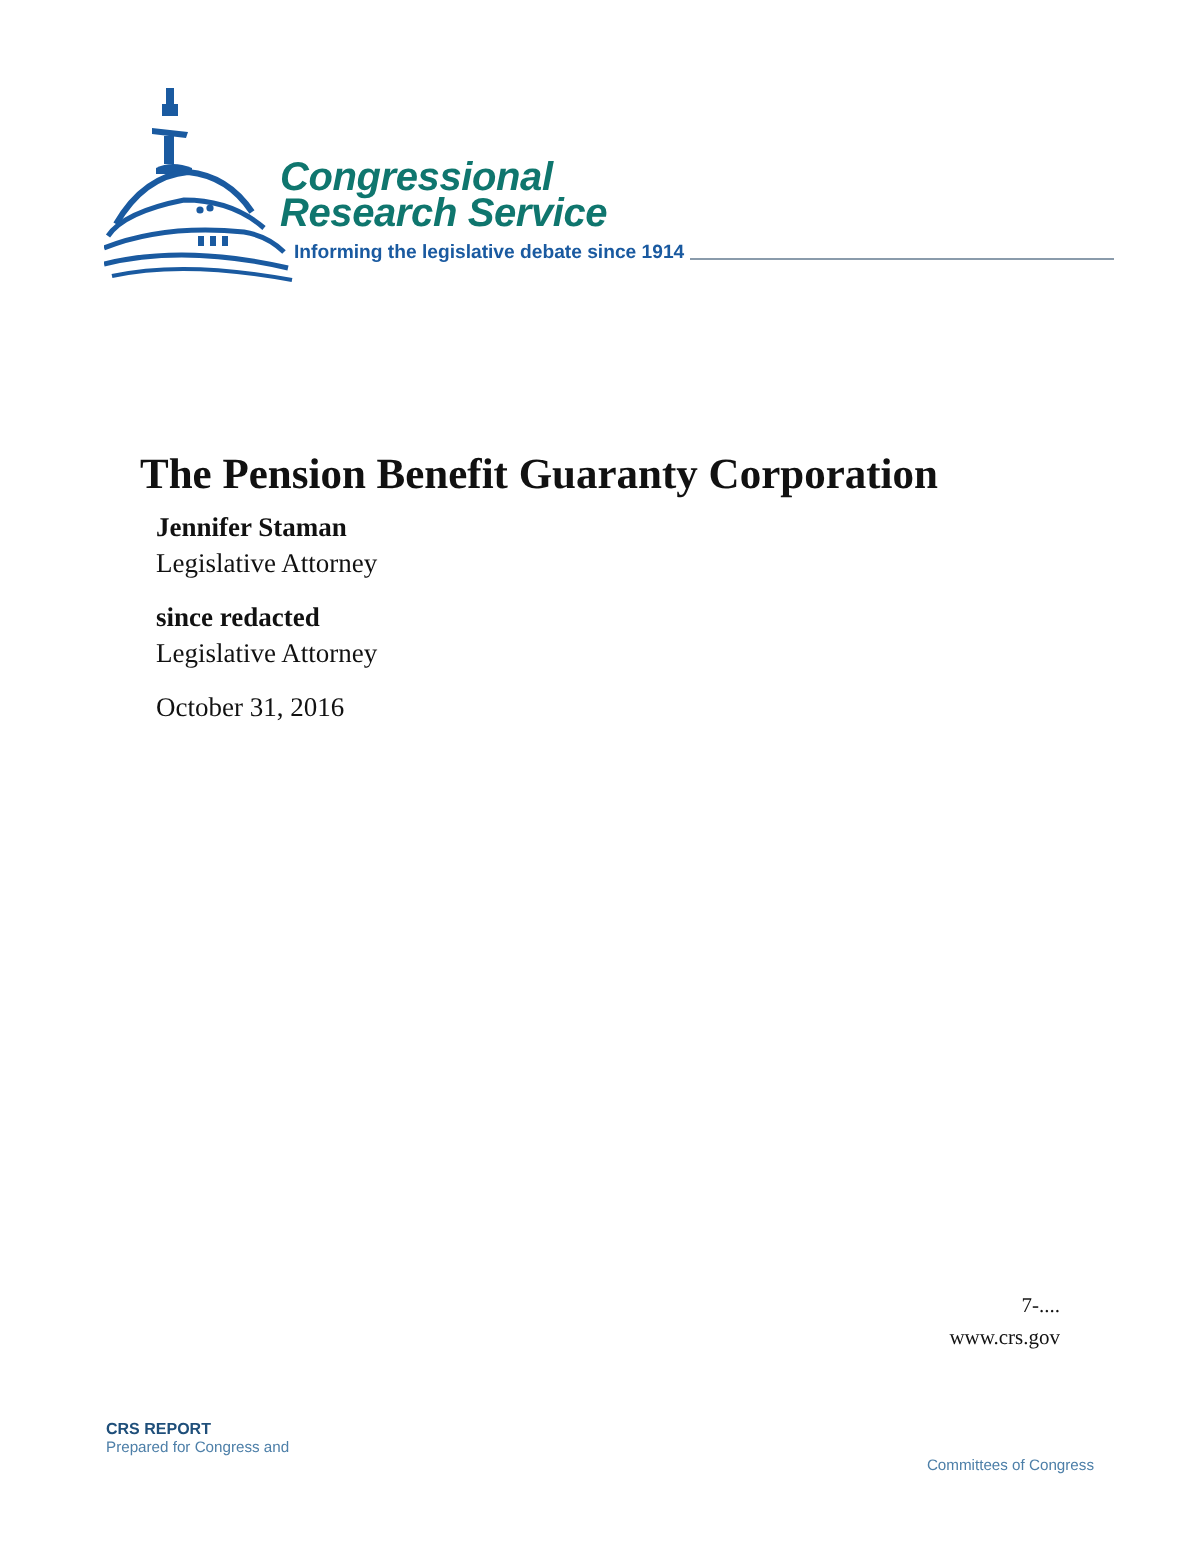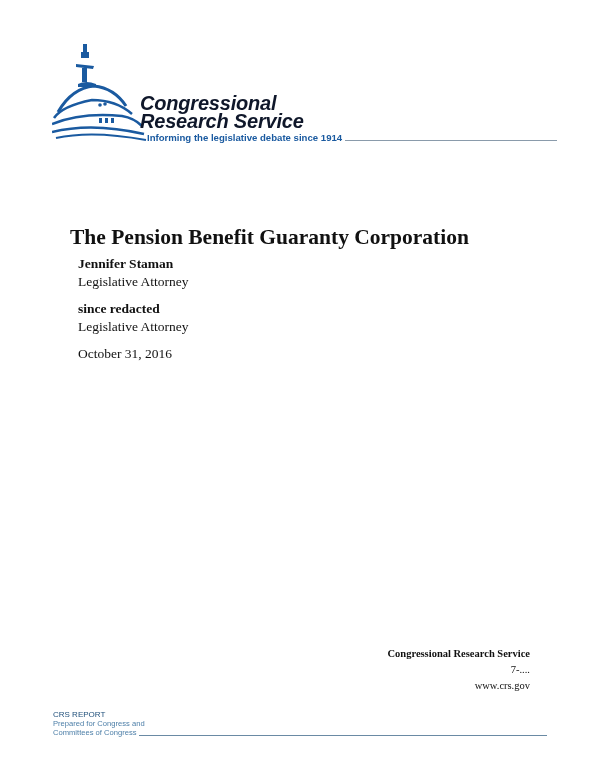--- a/index.html
+++ b/index.html
@@ -1,32 +1,32 @@
 <!DOCTYPE html>
 <html><head>
 <meta charset="utf-8">
 <style>
   html, body { margin:0; padding:0; background:#ffffff; }
   body { width:600px; height:777px; position:relative; overflow:hidden; font-family:"Liberation Serif", serif; color:#111; }
   .logo { position:absolute; left:52px; top:42px; width:500px; height:110px; }
   .logo svg.dome { position:absolute; left:0; top:0; }
-  .brand { position:absolute; left:88px; top:52px; font-family:"Liberation Sans", sans-serif; font-style:italic; font-weight:bold; color:#0f172a; font-size:20px; line-height:18px; letter-spacing:-0.2px; }
-  .tagline-row { position:absolute; left:95px; top:87px; width:410px; height:14px; display:flex; align-items:flex-end; }
+  .brand { position:absolute; left:88px; top:38px; font-family:"Liberation Sans", sans-serif; font-style:italic; font-weight:bold; color:#0f766e; font-size:20px; line-height:18px; letter-spacing:-0.2px; }
+  .tagline-row { position:absolute; left:95px; top:76px; width:410px; height:14px; display:flex; align-items:flex-end; }
   .tagline { font-family:"Liberation Sans", sans-serif; font-weight:bold; color:#1a5aa0; font-size:9.6px; white-space:nowrap; line-height:11px; }
   .tagline-rule { flex:1; border-bottom:1.2px solid #8a9bab; margin-left:3px; margin-bottom:2px; }
   .title { position:absolute; left:70px; top:175px; font-weight:bold; font-size:21.5px; line-height:28px; color:#111;margin-top:48px; }
   .authors { position:absolute; left:78px; top:255px; font-size:13.5px; line-height:18px; }
   .author { margin-bottom:9px; }
   .author .name { font-weight:bold; }
   .date { margin-top:4px; }
   .footer-block { position:absolute; right:70px; top:646px; text-align:right; font-size:10.5px; line-height:16px; }
   .footer-block .org { font-weight:bold; }
   .crs-report { position:absolute; left:53px; top:710px; width:494px; font-family:"Liberation Sans", sans-serif; font-size:7.6px; line-height:9px; color:#4d7fa8; }
-  .crs-report .head { font-weight:normal; color:#1f4f7a; font-size:8px; }
-  .crs-report .last-row { display:flex; align-items:flex-end; }
+  .crs-report .head { font-weight:bold; color:#1f4f7a; font-size:8px; }
+  .crs-report .last-row { display:flex; align-items:flex-end;flex-direction:column; }
   .crs-report .rule { flex:1; border-bottom:1px solid #6a8aa4; margin-left:2px; margin-bottom:1px; }
 </style>
 </head>
 <body>
 
 <div class="logo">
   <svg class="dome" width="95" height="100" viewBox="0 0 95 100">
     <g fill="#1a5aa0" stroke="#1a5aa0">
       <rect x="31" y="2" width="4" height="10" stroke="none"></rect>
       <rect x="29" y="10" width="8" height="6" stroke="none"></rect>
@@ -65,21 +65,20 @@
     <div>Legislative Attorney</div>
   </div>
   <div class="author">
     <div class="name">since redacted</div>
     <div>Legislative Attorney</div>
   </div>
   <div class="date">October 31, 2016</div>
 </div>
 
 <div class="footer-block">
-  <div class="org">Congressional Research Service</div>
   <div>7-....</div>
   <div>www.crs.gov</div>
 </div>
 
 <div class="crs-report">
   <div class="head">CRS REPORT</div>
   <div>Prepared for Congress and</div>
   <div class="last-row">
     <span>Committees of Congress</span>
     <span class="rule"></span>

